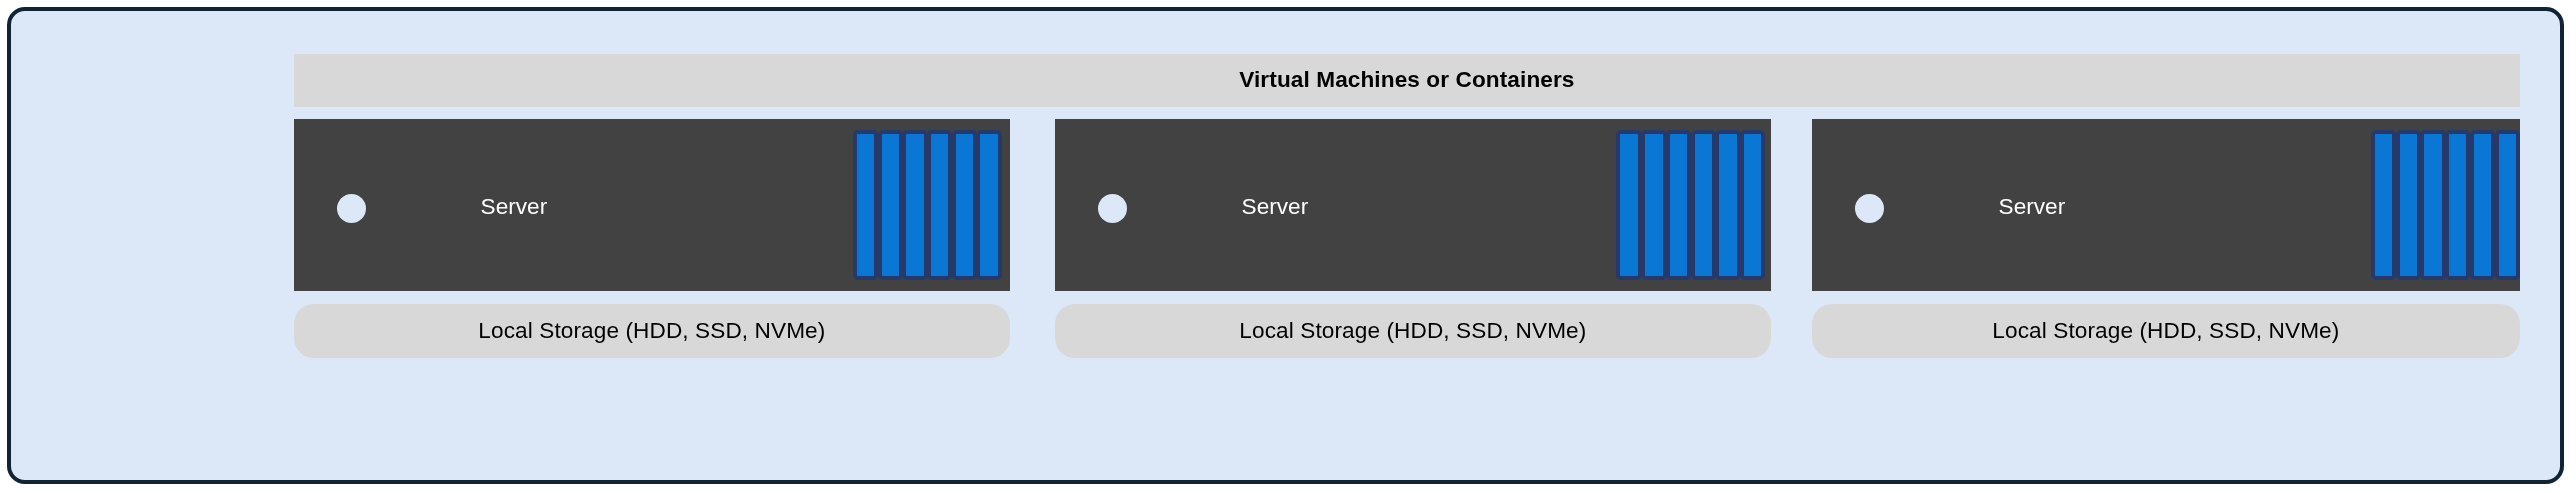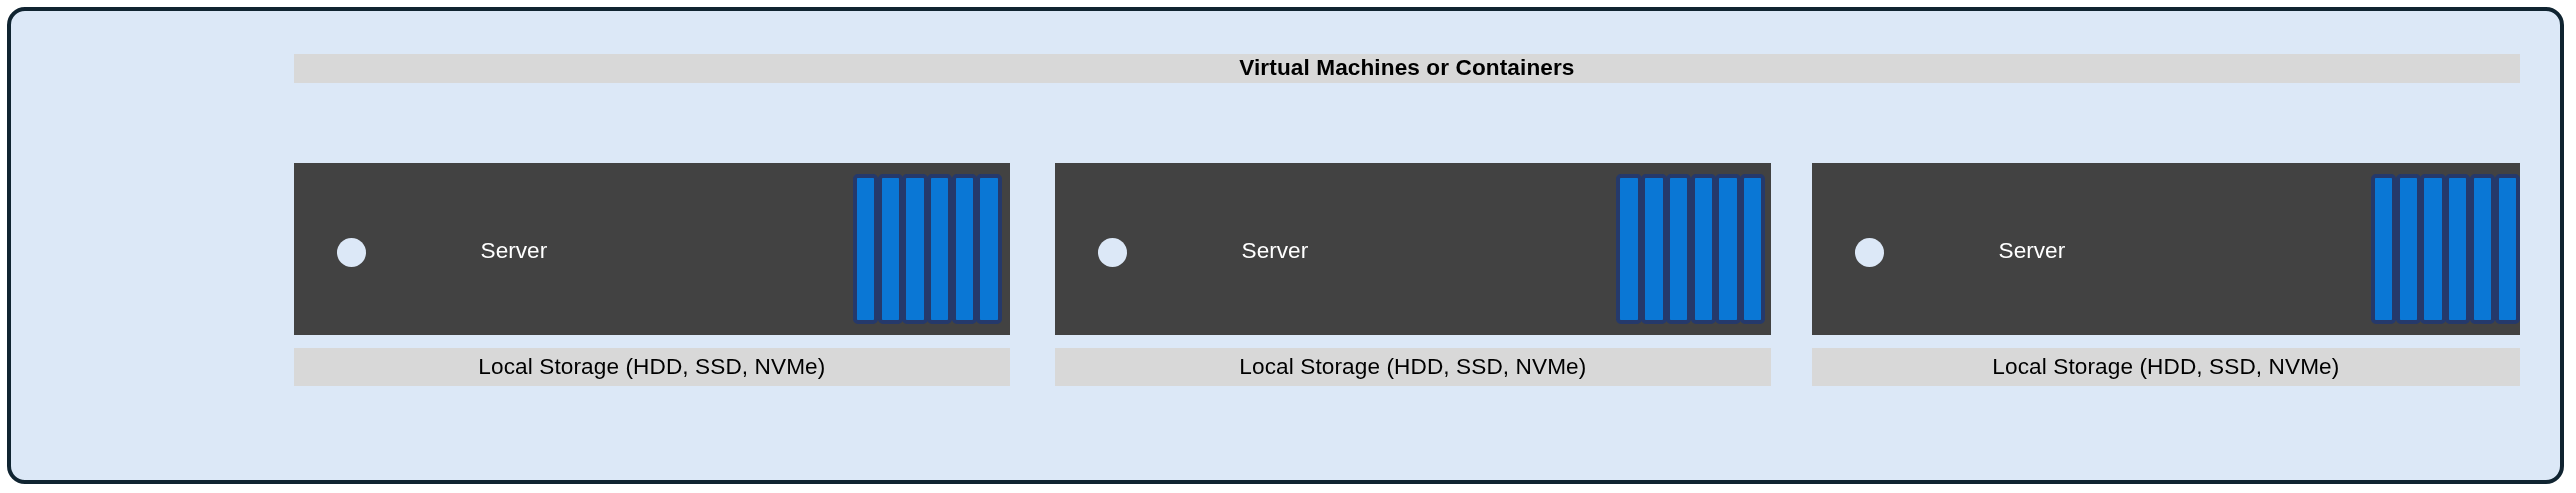--- a/index.html
+++ b/index.html
@@ -47,21 +47,21 @@
     white-space: pre-line;
     letter-spacing: 0.1px;
   }
 
   
   #vm-banner {
     position: absolute;
     left: 283px;
     top: 43px;
     width: 2226px;
-    height: 29px;
+    height: 53px;
     background: #d8d8d8;
     display: flex;
     align-items: center;
     justify-content: center;
     color: #000000;
     font-size: 22.6px;
     font-weight: bold;
     letter-spacing: 0.1px;
   }
 
@@ -71,21 +71,20 @@
     left: 283px;
     top: 108px;
     width: 2226px;
     height: 328px;
   }
 
   .node {
     position: absolute;
     top: 0;
     height: 328px;
-    margin-top: 44px;
   }
   .node.n0 { left: 0px;    width: 716px; }
   .node.n1 { left: 761px; width: 716px; }
   .node.n2 { left: 1518px; width: 708px; }
 
   
   .server-card {
     position: absolute;
     left: 0;
     top: 0;
@@ -142,29 +141,30 @@
     margin-right: -0.7px;
   }
   .vm-bar:last-child { margin-right: 0; }
 
   
   .storage-bar {
     position: absolute;
     left: 0;
     top: 185px;
     width: 100%;
-    height: 38px;
+    height: 54px;
     background: #d8d8d8;
     display: flex;
     align-items: center;
     justify-content: center;
     color: #000000;
     font-size: 22.6px;
     font-weight: 400;
     letter-spacing: 0.1px;
+    border-radius: 20px;
   }
 </style>
 </head>
 <body>
 
 <div id="canvas">
 
   <div id="cluster-container">
 
 

